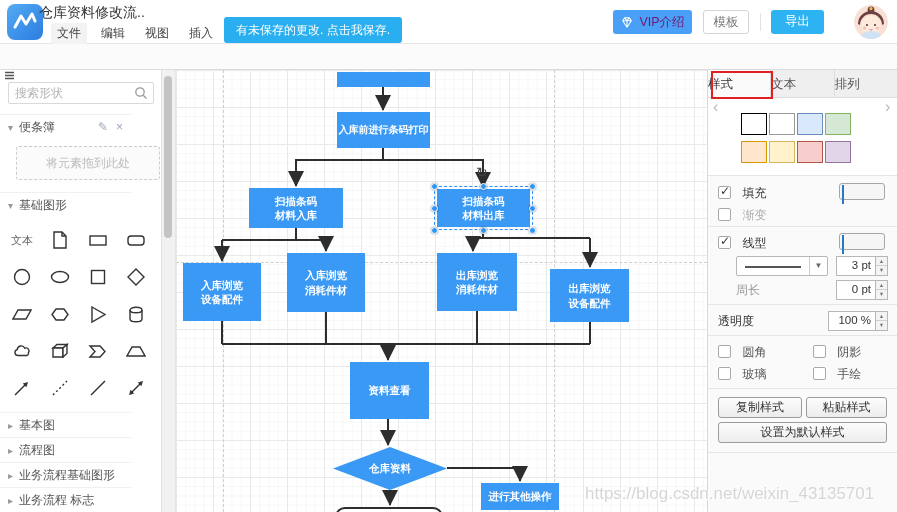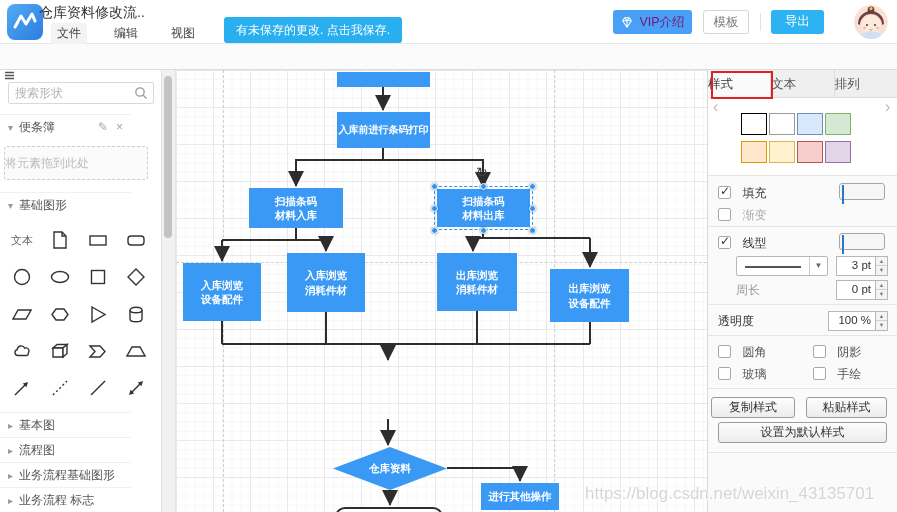--- a/index.html
+++ b/index.html
@@ -3,21 +3,21 @@
 <meta charset="utf-8">
 <style>
   *{box-sizing:border-box;margin:0;padding:0}
   body{font-family:"Liberation Sans","DejaVu Sans",sans-serif;background:#888}
   .app{position:relative;width:897px;height:512px;background:#fff;overflow:hidden}
 
   
   .header{position:absolute;left:0;top:0;width:897px;height:44px;background:#fff;border-bottom:1px solid #e6e6e6;z-index:20}
   .logo{position:absolute;left:7px;top:4px;width:36px;height:36px;border-radius:8px;background:linear-gradient(135deg,#55aaf3,#2b7de0)}
   .doc-title{position:absolute;left:39px;top:4px;font-size:14px;color:#333}
-  .menus{position:absolute;left:51px;top:23px;display:flex;gap:21px}
+  .menus{position:absolute;left:51px;top:23px;display:flex;gap:8px}
   .menus .mi{font-size:12px;color:#444;padding:2px 6px;border-radius:2px;cursor:default}
   .menus .mi.first{background:#f3f3f3}
   .banner{position:absolute;left:224px;top:17px;height:26px;line-height:26px;padding:0 12px;background:#29aeef;border-radius:3px;color:#fff;font-size:12px}
   .hbtn{position:absolute;top:10px;height:24px;line-height:22px;border-radius:3px;font-size:12.5px;text-align:center}
   .vip{left:613px;width:79px;background:#4a9ff6;color:#701a75;display:flex;align-items:center;justify-content:center;gap:5px}
   .tpl{left:703px;width:46px;background:#fff;border:1px solid #d5d5d5;color:#777}
   .hsep{position:absolute;left:760px;top:13px;width:1px;height:18px;background:#e2e2e2}
   .exp{left:771px;width:53px;background:#2db2f2;color:#fff}
   .avatar{position:absolute;left:854px;top:5px;width:34px;height:34px;border-radius:50%;overflow:hidden}
 
@@ -35,21 +35,21 @@
   
   .sidebar{position:absolute;left:0;top:70px;width:162px;height:442px;background:#fff;border-right:1px solid #e0e0e0;z-index:5}
   .corner-ico{position:absolute;left:4px;top:1px}
   .search{position:absolute;left:8px;top:12px;width:146px;height:22px;border:1px solid #d9d9d9;border-radius:2px;background:#fff}
   .search input{position:absolute;left:6px;top:1px;width:118px;height:18px;border:none;outline:none;font-size:12px;color:#555;font-family:inherit}
   .search input::placeholder{color:#b5b5b5}
   .search .mag{position:absolute;right:5px;top:3px}
   .sec-h{position:absolute;left:0;width:131px;height:24px;line-height:24px;font-size:12px;color:#555;border-top:1px solid #f0f0f0}
   .sec-h .car{color:#999;font-size:10px;margin:0 6px 0 8px}
   .notes-icons{position:absolute;right:8px;top:0;color:#9aa7b5;font-size:12px;display:flex;gap:8px}
-  .droparea{position:absolute;left:4px;top:76px;width:144px;height:34px;border:1px dashed #ccc;border-radius:3px;background:#fbfbfb;color:#bcbcbc;font-size:12px;text-align:left;line-height:32px}
+  .droparea{position:absolute;left:16px;top:76px;width:144px;height:34px;border:1px dashed #ccc;border-radius:3px;background:#fbfbfb;color:#bcbcbc;font-size:12px;text-align:center;line-height:32px}
   .shapegrid{position:absolute;left:3px;top:152px;width:156px}
   .cell{position:absolute;width:38px;height:36px;display:flex;align-items:center;justify-content:center;cursor:default}
   .cell svg{stroke:#333;fill:#fff;stroke-width:1.4}
   .cell .txtshape{font-size:11px;color:#666}
   .fold{cursor:default}
 
   
   .gutter{position:absolute;left:162px;top:70px;width:14px;height:442px;background:#f1f1f1;border-right:1px solid #e4e4e4;z-index:5}
   .thumb{position:absolute;left:2px;top:6px;width:8px;height:162px;border-radius:4px;background:#c3c3c3}
 
@@ -443,20 +443,21 @@
     <div class="node" style="left:261px;top:119px;width:93px;height:38px">扫描条码
 材料出库</div>
     <div class="node" style="left:7px;top:193px;width:78px;height:58px">入库浏览
 设备配件</div>
     <div class="node" style="left:111px;top:183px;width:78px;height:59px">入库浏览
 消耗件材</div>
     <div class="node" style="left:261px;top:183px;width:80px;height:58px">出库浏览
 消耗件材</div>
     <div class="node" style="left:374px;top:199px;width:79px;height:53px">出库浏览
 设备配件</div>
+    <div class="node" style="left:174px;top:292px;width:79px;height:57px">资料查看</div>
     <div class="node diamond" style="left:157px;top:377px;width:114px;height:43px">仓库资料</div>
     <div class="node" style="left:305px;top:413px;width:78px;height:27px">进行其他操作</div>
     <div class="endnode"></div>
 
     <div class="rot">↻</div>
     <div class="sel">
       <span class="hd" style="left:-4px;top:-4px"></span>
       <span class="hd" style="left:45px;top:-4px"></span>
       <span class="hd" style="left:94px;top:-4px"></span>
       <span class="hd" style="left:-4px;top:18px"></span>
@@ -541,20 +542,20 @@
       <span class="plabel" style="color:#555">阴影</span>
     </div>
     <div class="prow" style="top:294px">
       <span class="cb" style="margin-left:10px"></span>
       <span class="plabel" style="color:#555">玻璃</span>
       <span class="cb" style="margin-left:42px"></span>
       <span class="plabel" style="color:#555">手绘</span>
     </div>
     <div class="pdiv" style="top:318px"></div>
 
-    <div class="pbtn" style="left:3px;top:327px;width:84px">复制样式</div>
+    <div class="pbtn" style="left:10px;top:327px;width:84px">复制样式</div>
     <div class="pbtn" style="left:98px;top:327px;width:81px">粘贴样式</div>
     <div class="pbtn" style="left:10px;top:352px;width:169px">设置为默认样式</div>
     <div class="pdiv" style="top:382px"></div>
   </div>
 
   <div class="watermark">https://blog.csdn.net/weixin_43135701</div>
 </div>
 
 </body></html>

